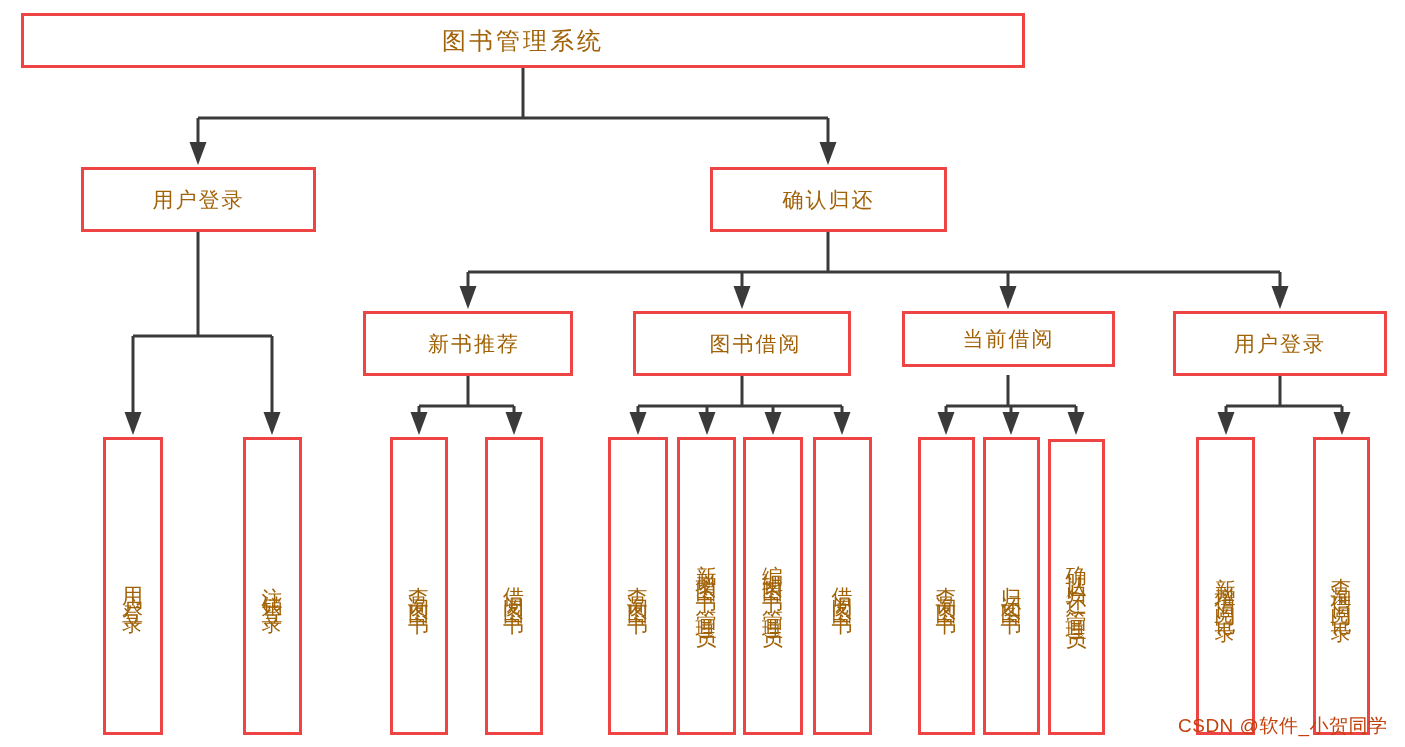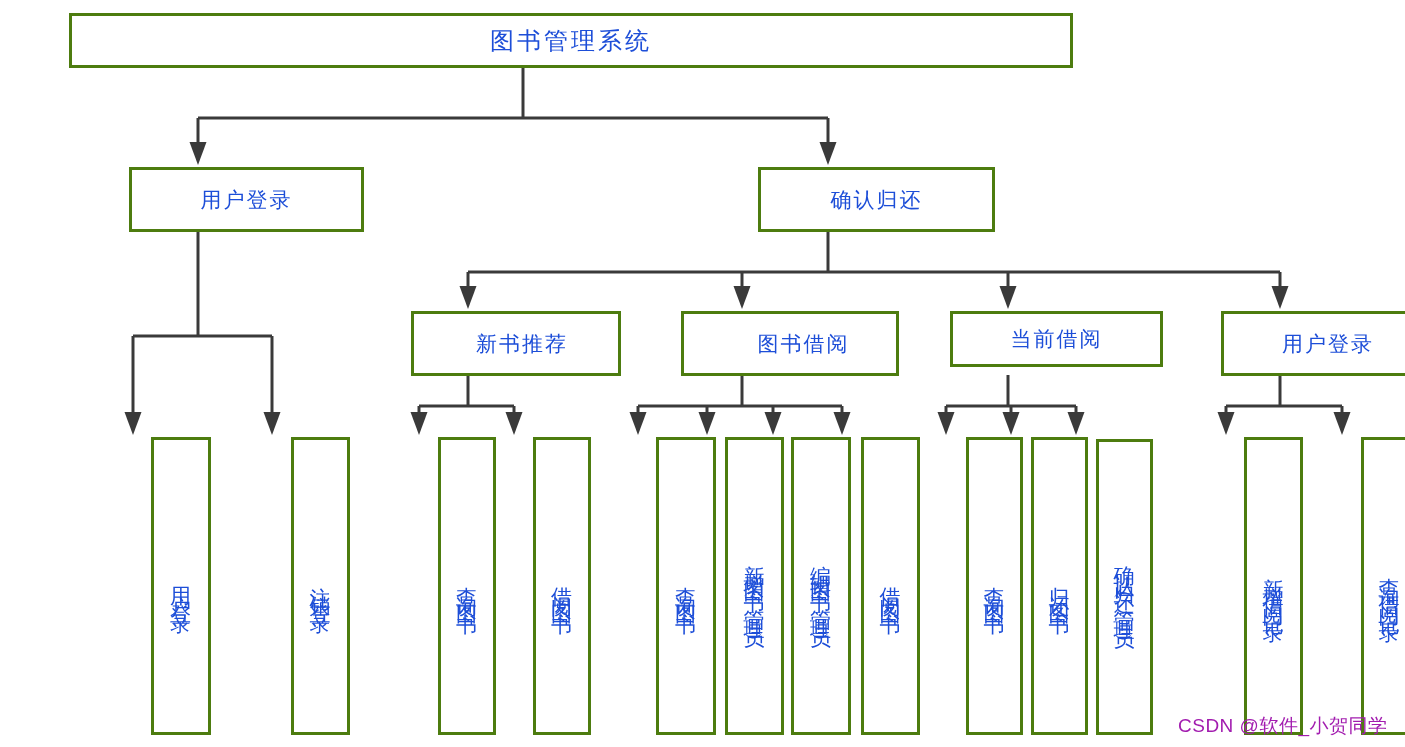--- a/index.html
+++ b/index.html
@@ -14,27 +14,26 @@
   #connectors {
     position: absolute;
     left: 0; top: 0;
     width: 1405px; height: 747px;
     z-index: 1;
   }
   .box {
     position: absolute;
     box-sizing: border-box;
     background: #ffffff;
-    border: 3px solid #4d7c0f;
+    border: 3px solid #ef4444;
     display: flex;
     align-items: center;
     justify-content: center;
-    color: #1d4ed8;
+    color: #a16207;
     z-index: 2;
-    margin-left: 48px;
   }
   .hbox {
     font-size: 21px;
     letter-spacing: 2px;
     white-space: nowrap;
   }
   .rootbox {
     font-size: 24px;
     letter-spacing: 3px;
   }
@@ -45,21 +44,21 @@
     letter-spacing: 9px;
     line-height: 1;
     padding-top: 4px;
   }
   #watermark {
     position: absolute;
     left: 1178px;
     top: 713px;
     font-size: 19px;
     letter-spacing: 0.5px;
-    color: #a21caf;
+    color: #c2410c;
     z-index: 5;
     white-space: nowrap;
   }
 </style>
 </head>
 <body>
 
 <div id="canvas">
 
   <svg id="connectors" viewBox="0 0 1405 747" xmlns="http://www.w3.org/2000/svg">

